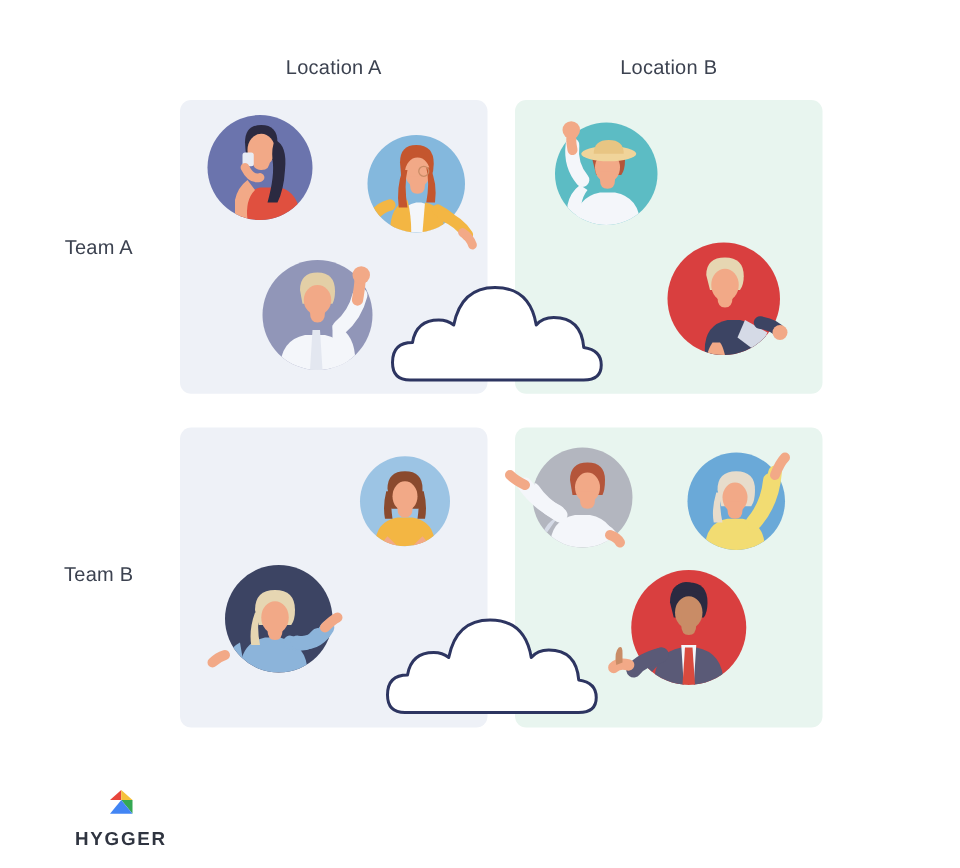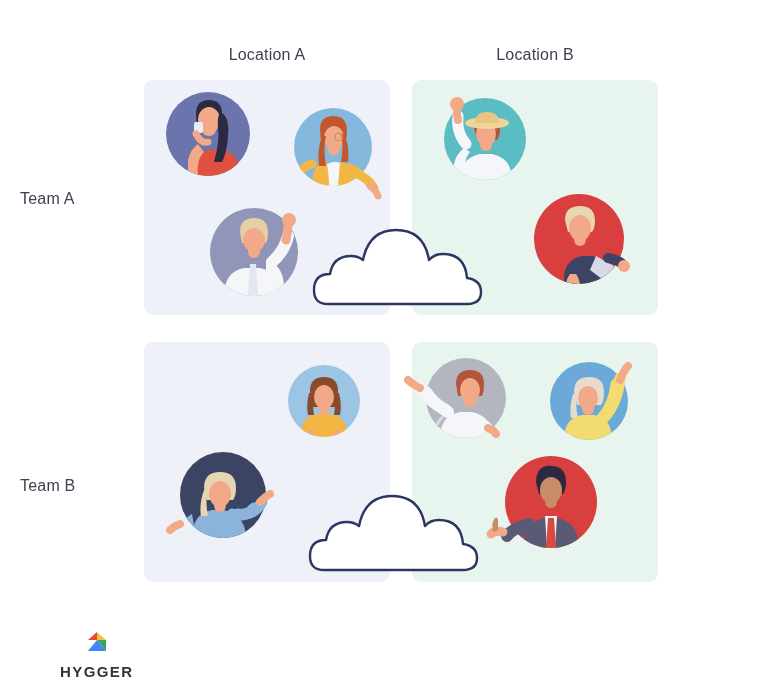--- a/index.html
+++ b/index.html
@@ -29,27 +29,27 @@
     letter-spacing:.2px;
   }
   #col-a{left:144px;width:246px;}
   #col-b{left:412px;width:246px;}
 
   
   .row-header{
     position:absolute;
     left:20px;
     width:118px;
-    text-align:left;
+    text-align:center;
     font-size:16px;
     color:#3c4250;
     letter-spacing:.2px;
   }
   #row-a{top:190px;}
-  #row-b{top:452px;margin-top:25px;}
+  #row-b{top:452px;}
 
   
   .panel{
     position:absolute;
     border-radius:9px;
   }
   #panel-a1{left:144px;top:80px;width:246px;height:235px;}
   #panel-a2{left:412px;top:80px;width:246px;height:235px;}
   #panel-b1{left:144px;top:342px;width:246px;height:240px;}
   #panel-b2{left:412px;top:342px;width:246px;height:240px;}

